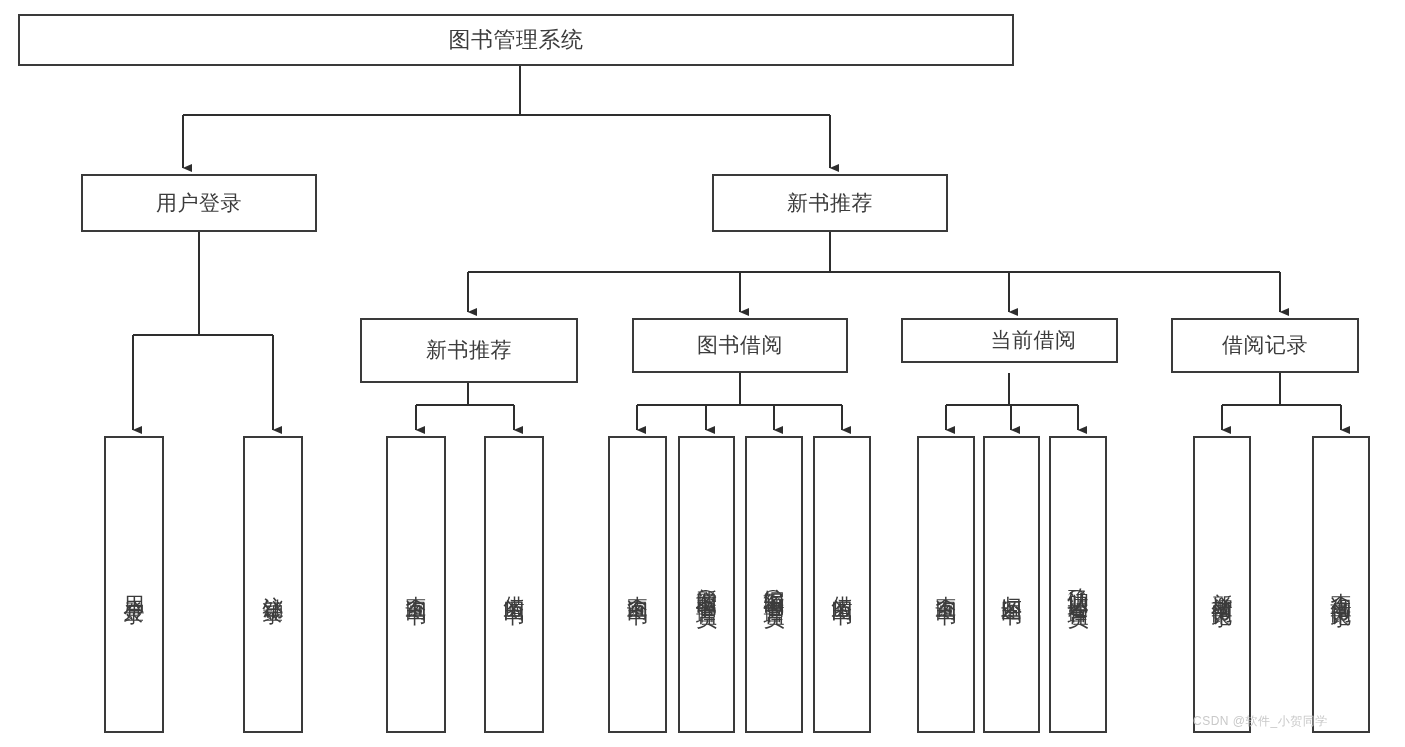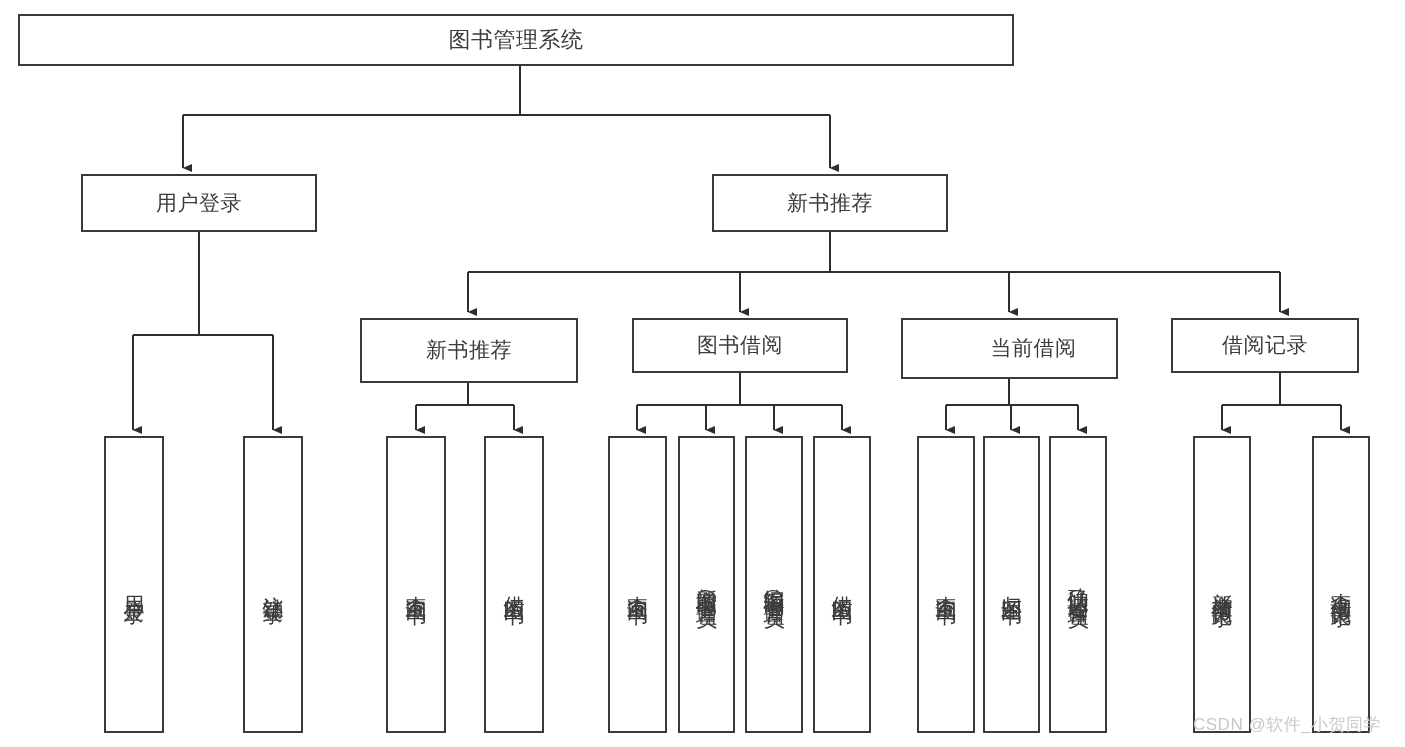--- a/index.html
+++ b/index.html
@@ -60,21 +60,21 @@
     writing-mode: vertical-rl;
     text-orientation: upright;
     font-size: 21px;
     line-height: 1.05;
     letter-spacing: 3px;
     max-height: 268px;
     white-space: nowrap;
   }
   .watermark {
     position: absolute;
-    font-size: 17px;
+    font-size: 12px;
     color: #c9c9c9;
     white-space: nowrap;
     letter-spacing: 0.5px;
     user-select: none;
   }
 </style>
 </head>
 <body>
 
 <div id="diagram-root">
@@ -139,21 +139,21 @@
   <div class="node horizontal" style="left: 712px; top: 174px; width: 236px; height: 58px;">
     <span class="label">新书推荐</span>
   </div>
 
   <div class="node horizontal" style="left: 360px; top: 318px; width: 218px; height: 65px;">
     <span class="label">新书推荐</span>
   </div>
   <div class="node horizontal" style="left: 632px; top: 318px; width: 216px; height: 55px;">
     <span class="label">图书借阅</span>
   </div>
-  <div class="node horizontal" style="left: 901px; top: 318px; width: 217px; height: 61px; padding-left: 48px;">
+  <div class="node horizontal" style="left: 901px; top: 318px; width: 217px; height: 45px; padding-left: 48px;">
     <span class="label">当前借阅</span>
   </div>
   <div class="node horizontal" style="left: 1171px; top: 318px; width: 188px; height: 55px;">
     <span class="label">借阅记录</span>
   </div>
 
   <div class="node vertical" style="left: 104px; top: 436px; width: 60px; height: 297px;">
     <span class="label">用户登录</span>
   </div>
   <div class="node vertical" style="left: 243px; top: 436px; width: 60px; height: 297px;">

